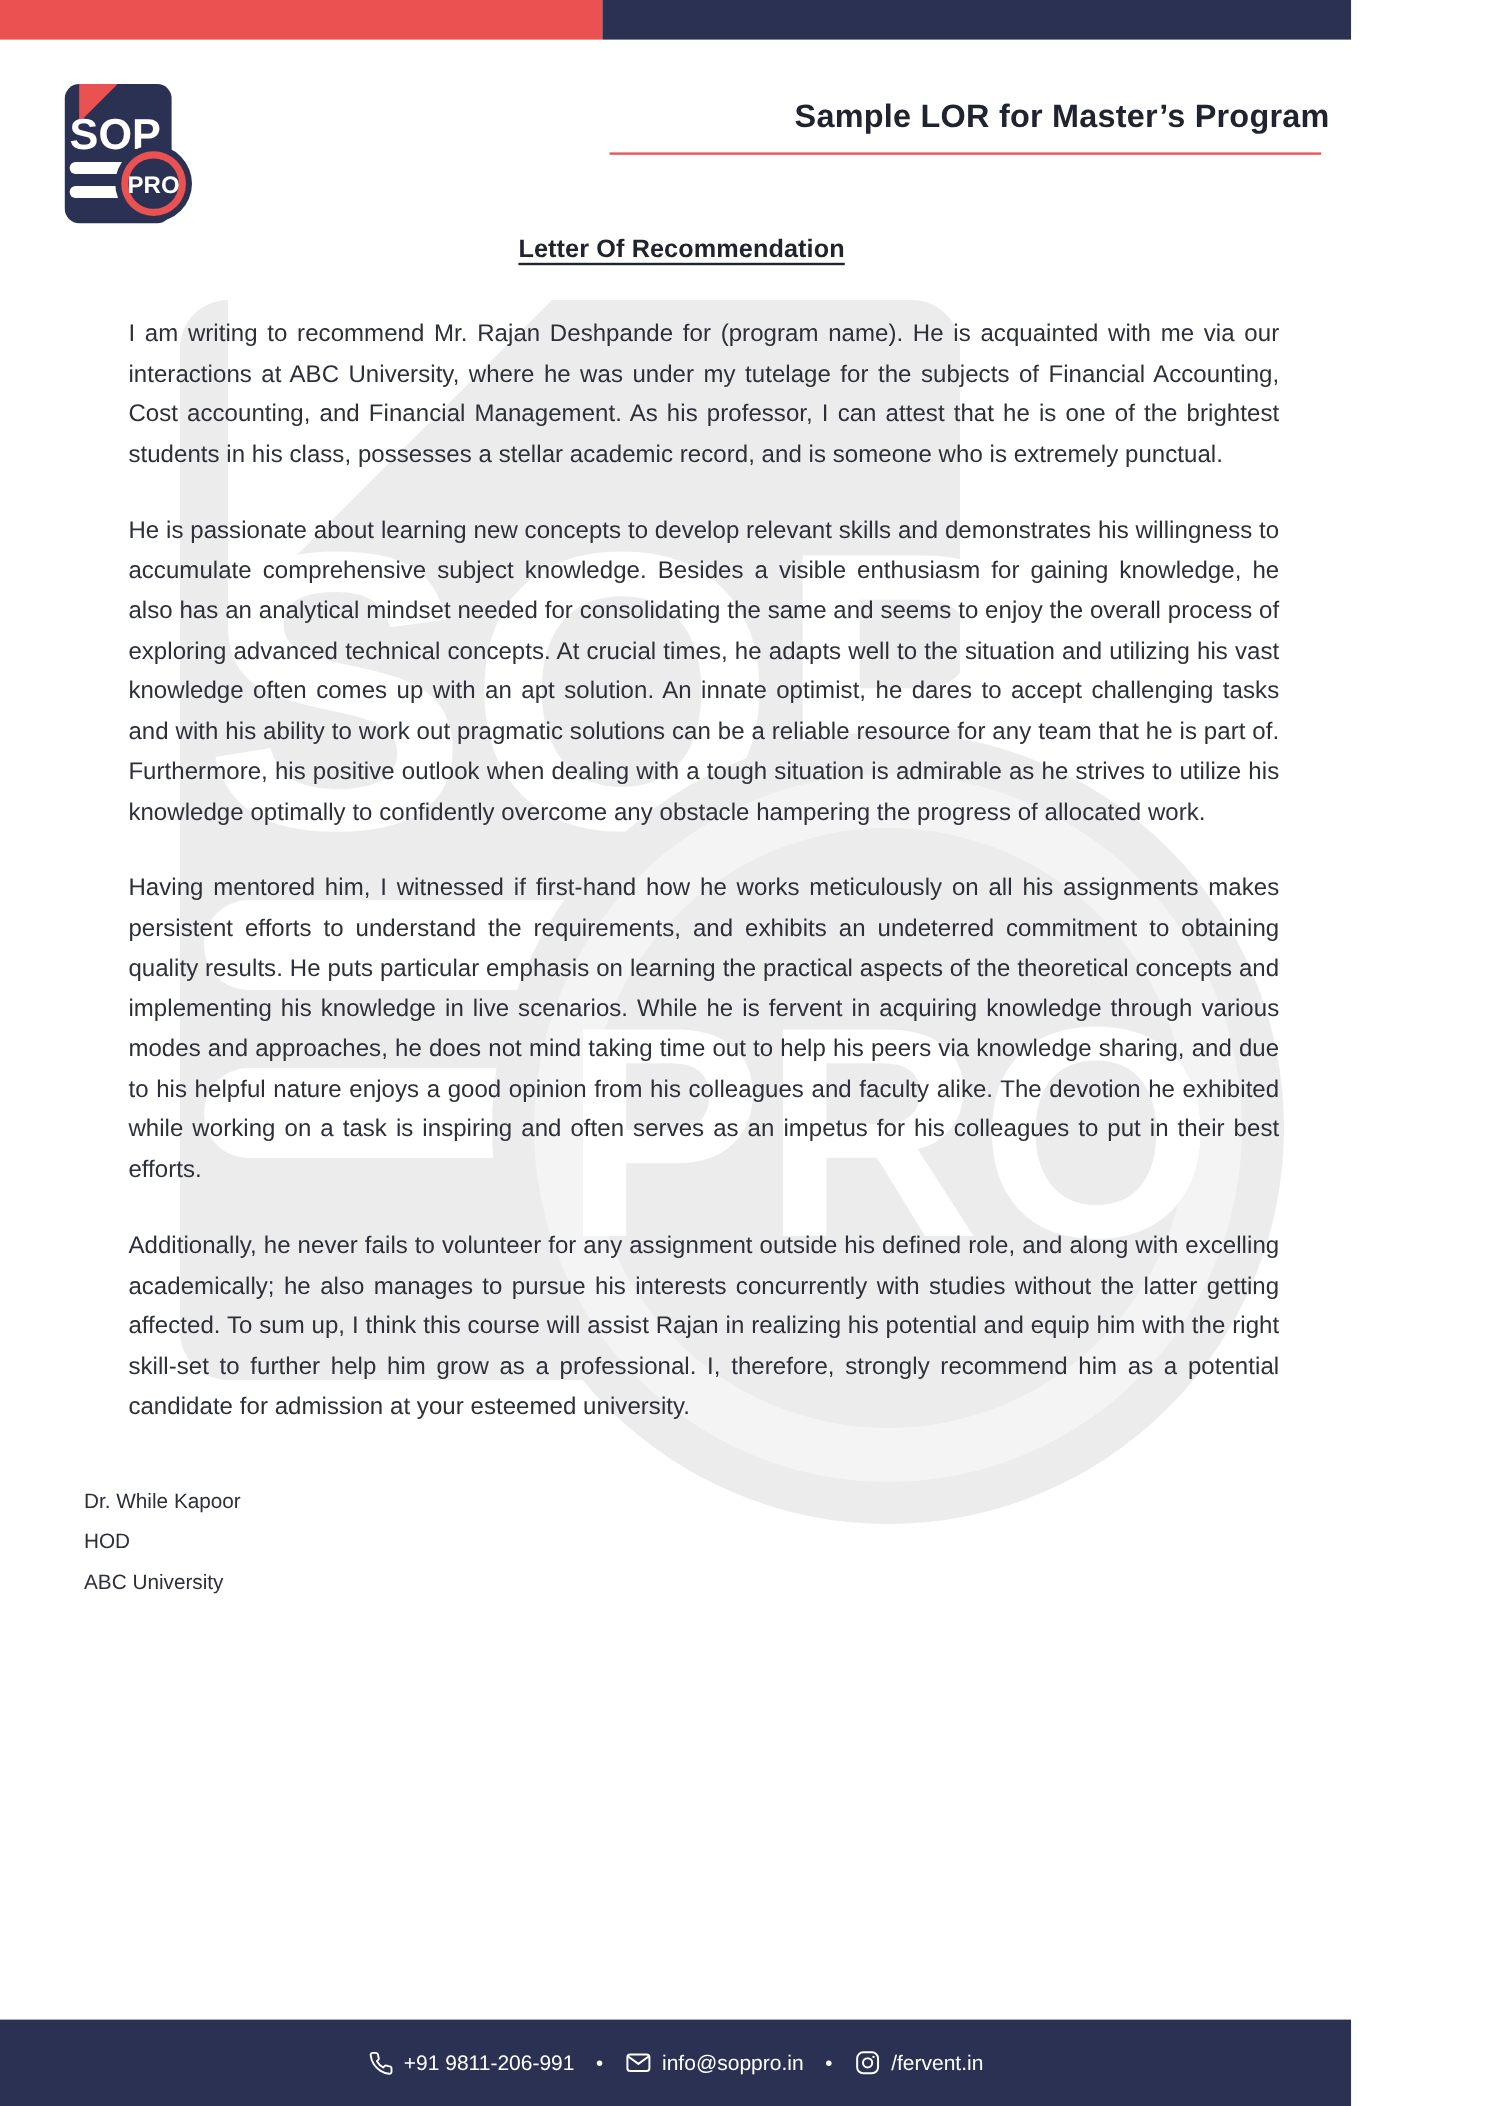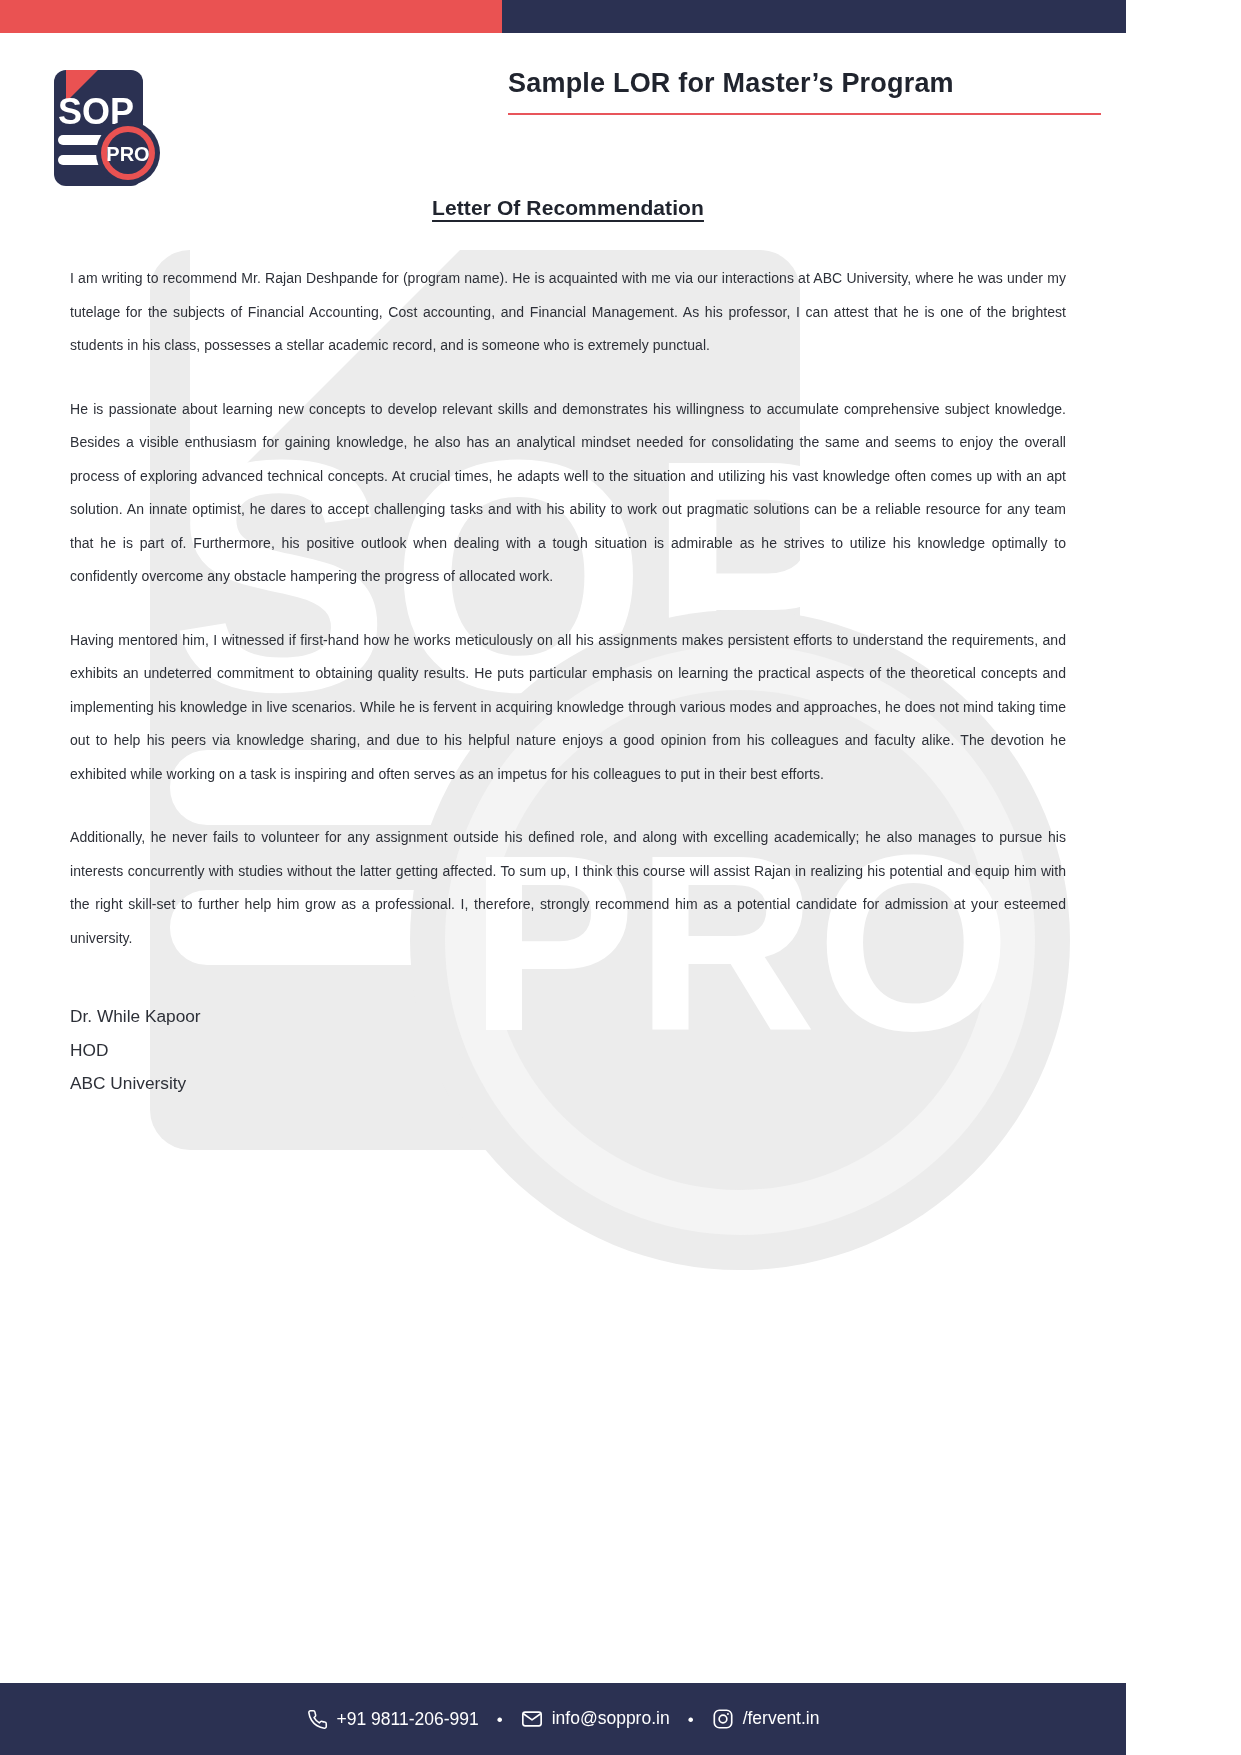--- a/index.html
+++ b/index.html
@@ -44,22 +44,23 @@
     top: 52px;
     width: 130px;
     height: 135px;
   }
   .logo svg { display: block; width: 130px; height: 135px; }
 
   
   .header-title-wrap {
     position: absolute;
     left: 508px;
-    top: 68px;
+    top: 82px;
     width: 600px;
+    text-align: right;
   }
   .header-title {
     font-size: 27px;
     font-weight: bold;
     color: #20242e;
     letter-spacing: 0.2px;
     white-space: nowrap;
   }
   .header-rule {
     margin-top: 14px;
@@ -96,26 +97,27 @@
     font-weight: bold;
     color: #20242e;
     text-decoration: underline;
     text-underline-offset: 5px;
     text-decoration-thickness: 2px;
     margin-bottom: 42px;
     letter-spacing: 0.1px;
   }
 
   p.para {
-    font-size: 14px;
+    font-size: 20px;
     line-height: 33.5px;
     color: #2d3038;
     text-align: justify;
     margin-bottom: 30px;
     letter-spacing: 0.05px;
+    margin-left: 37px;
   }
   p.para:last-of-type { margin-bottom: 0; }
 
   .signature {
     margin-top: 45px;
     font-size: 17.3px;
     line-height: 33.5px;
     color: #2d3038;
   }
 
@@ -126,20 +128,21 @@
     width: 100%;
     height: 72px;
     background: #2b3152;
     display: flex;
     align-items: center;
     justify-content: center;
     gap: 0px;
   }
   .f-item {
     display: flex;
+    align-items: center;
     gap: 9px;
     color: #ffffff;
     font-size: 17.5px;
   }
   .f-item .ficon { display: flex; align-items: center; }
   .f-sep {
     color: #ffffff;
     font-size: 17px;
     margin: 0 18px;
     line-height: 1;

